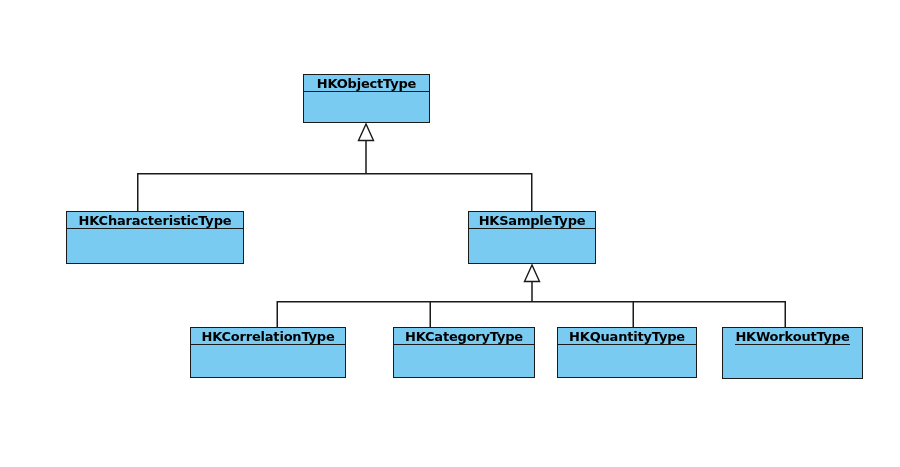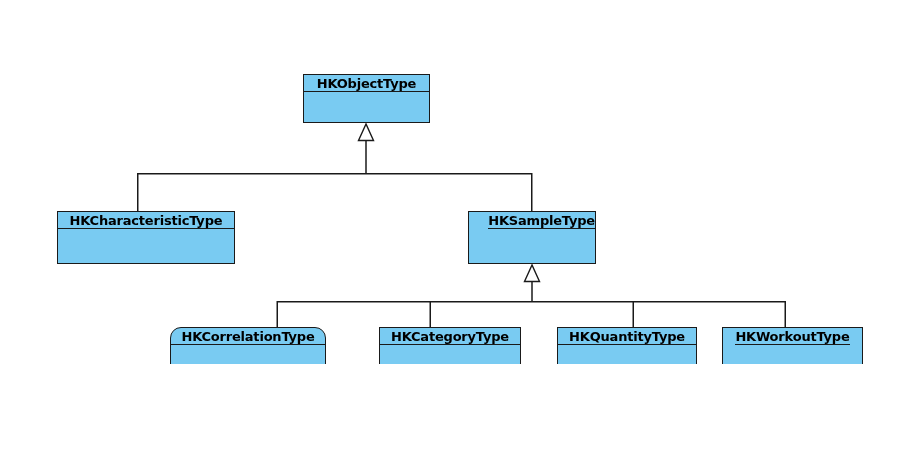--- a/index.html
+++ b/index.html
@@ -5,21 +5,21 @@
   :root {
     --node-fill: #79CBF2;
     --node-border: #1A1A1A;
     --canvas-bg: #FFFFFF;
   }
   * { margin: 0; padding: 0; box-sizing: border-box; }
   html, body { background: #fff; }
   .canvas {
     position: relative;
     width: 900px;
-    height: 364px;
+    height: 467px;
     background: var(--canvas-bg);
     font-family: "DejaVu Sans", "Liberation Sans", sans-serif;
     overflow: hidden;
   }
   .edges {
     position: absolute;
     left: 0; top: 0;
     width: 900px; height: 467px;
     pointer-events: none;
   }
@@ -40,24 +40,24 @@
     font-weight: bold;
     color: #000;
     letter-spacing: -0.2px;
     white-space: nowrap;
     line-height: 17px;
   }
   .uml-class .body { flex: 1; }
 
   
   #node-root           { left: 303px; top: 74px;  width: 127px; height: 49px; }
-  #node-characteristic { left: 57px;  top: 211px; width: 178px; height: 53px; justify-content: space-between; }
-  #node-sample         { left: 468px; top: 211px; width: 128px; height: 53px; align-items: flex-end; }
-  #node-correlation    { left: 170px; top: 327px; width: 156px; height: 51px; border-radius: 11px; }
-  #node-category       { left: 379px; top: 327px; width: 142px; height: 51px; }
+  #node-characteristic { left: 66px;  top: 211px; width: 178px; height: 53px; justify-content: space-between; }
+  #node-sample         { left: 468px; top: 211px; width: 128px; height: 53px; }
+  #node-correlation    { left: 190px; top: 327px; width: 156px; height: 51px; }
+  #node-category       { left: 393px; top: 327px; width: 142px; height: 51px; }
   #node-quantity       { left: 557px; top: 327px; width: 140px; height: 51px; justify-content: center; }
   #node-workout        { left: 722px; top: 327px; width: 141px; height: 52px; align-items: center; }
 
   .edge { stroke: var(--node-border); stroke-width: 1.5; fill: none; }
   .arrow-head { fill: #fff; stroke: var(--node-border); stroke-width: 1.4; }
 </style>
 </head>
 <body>
 
 <div class="canvas">

